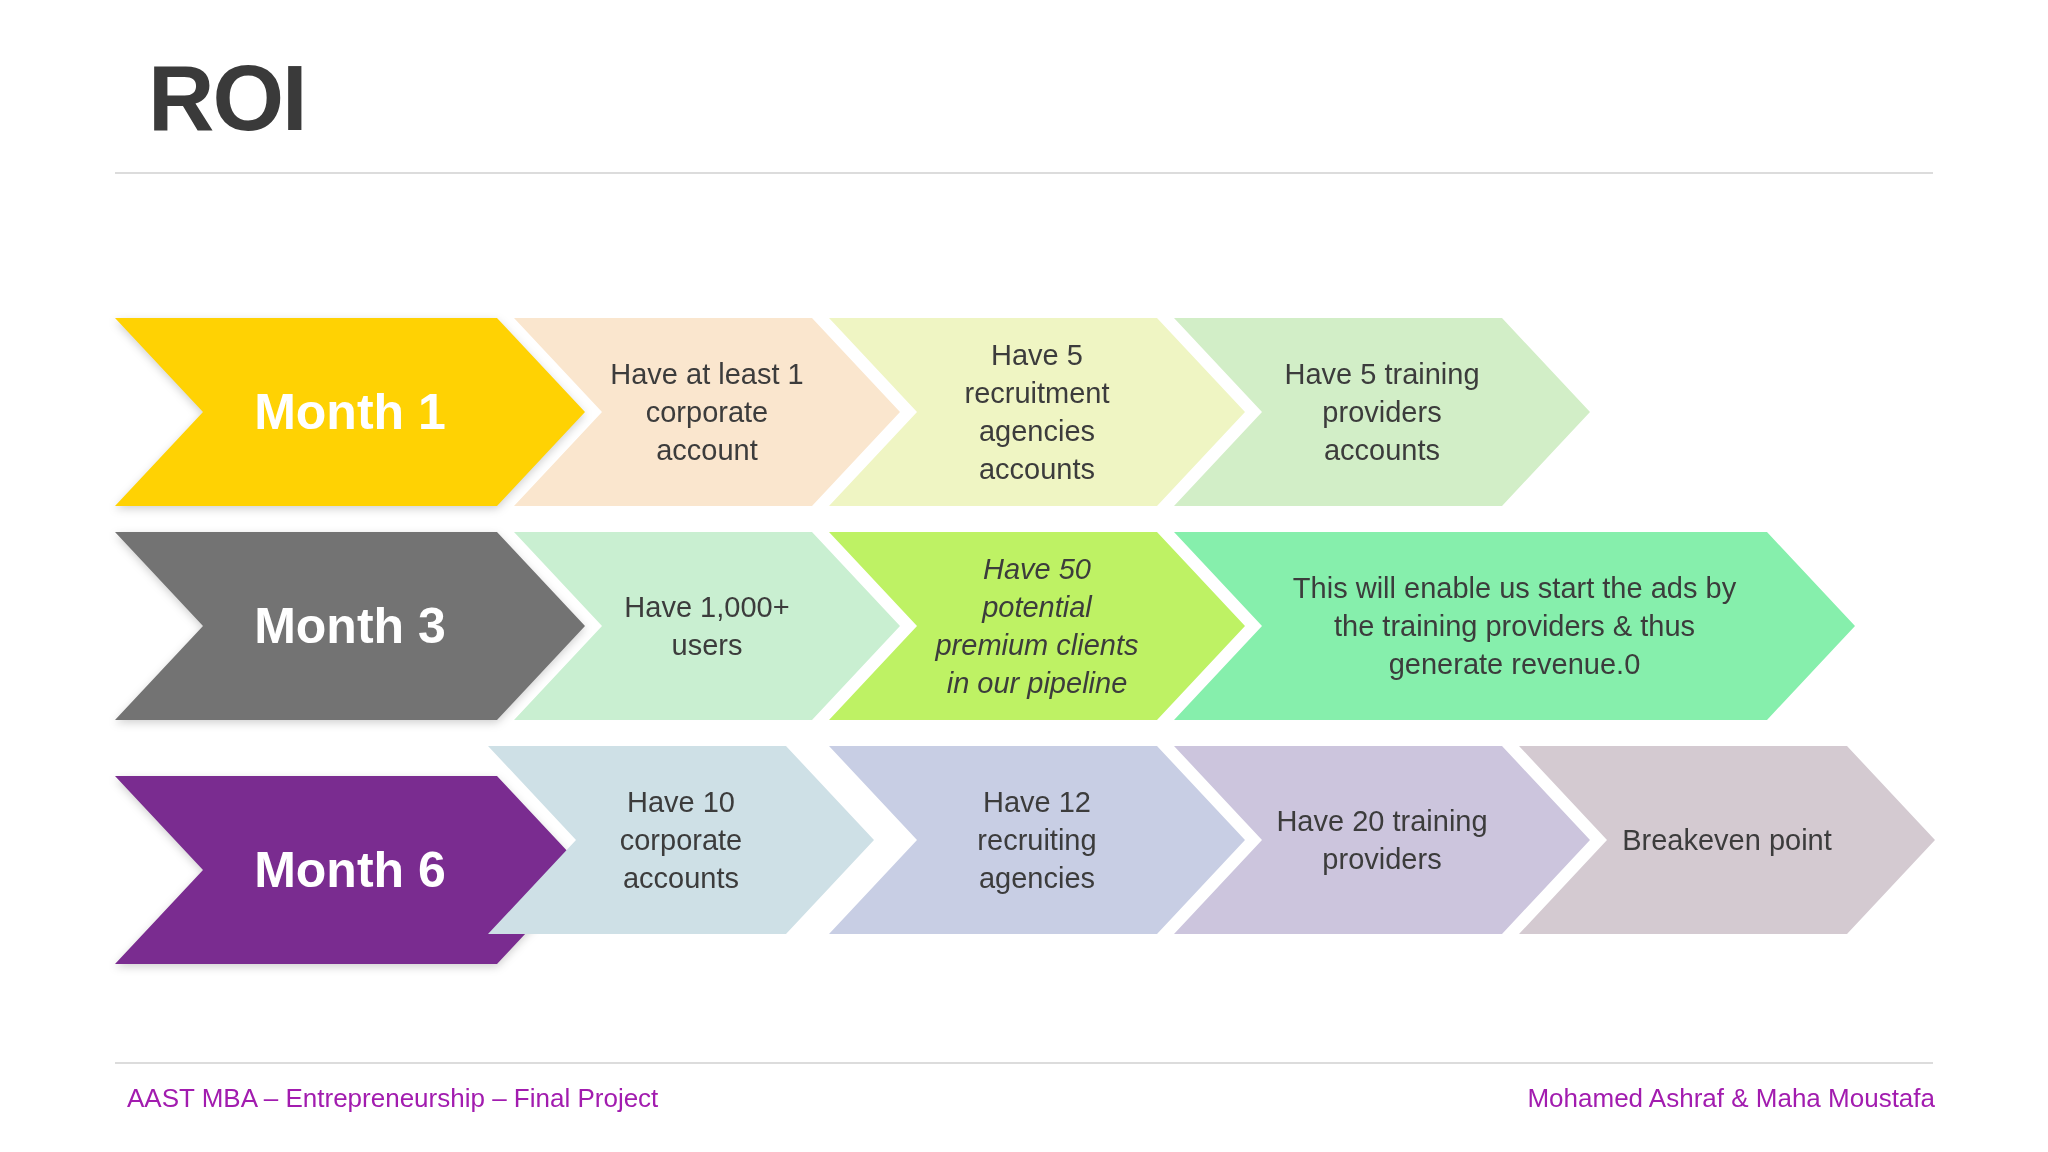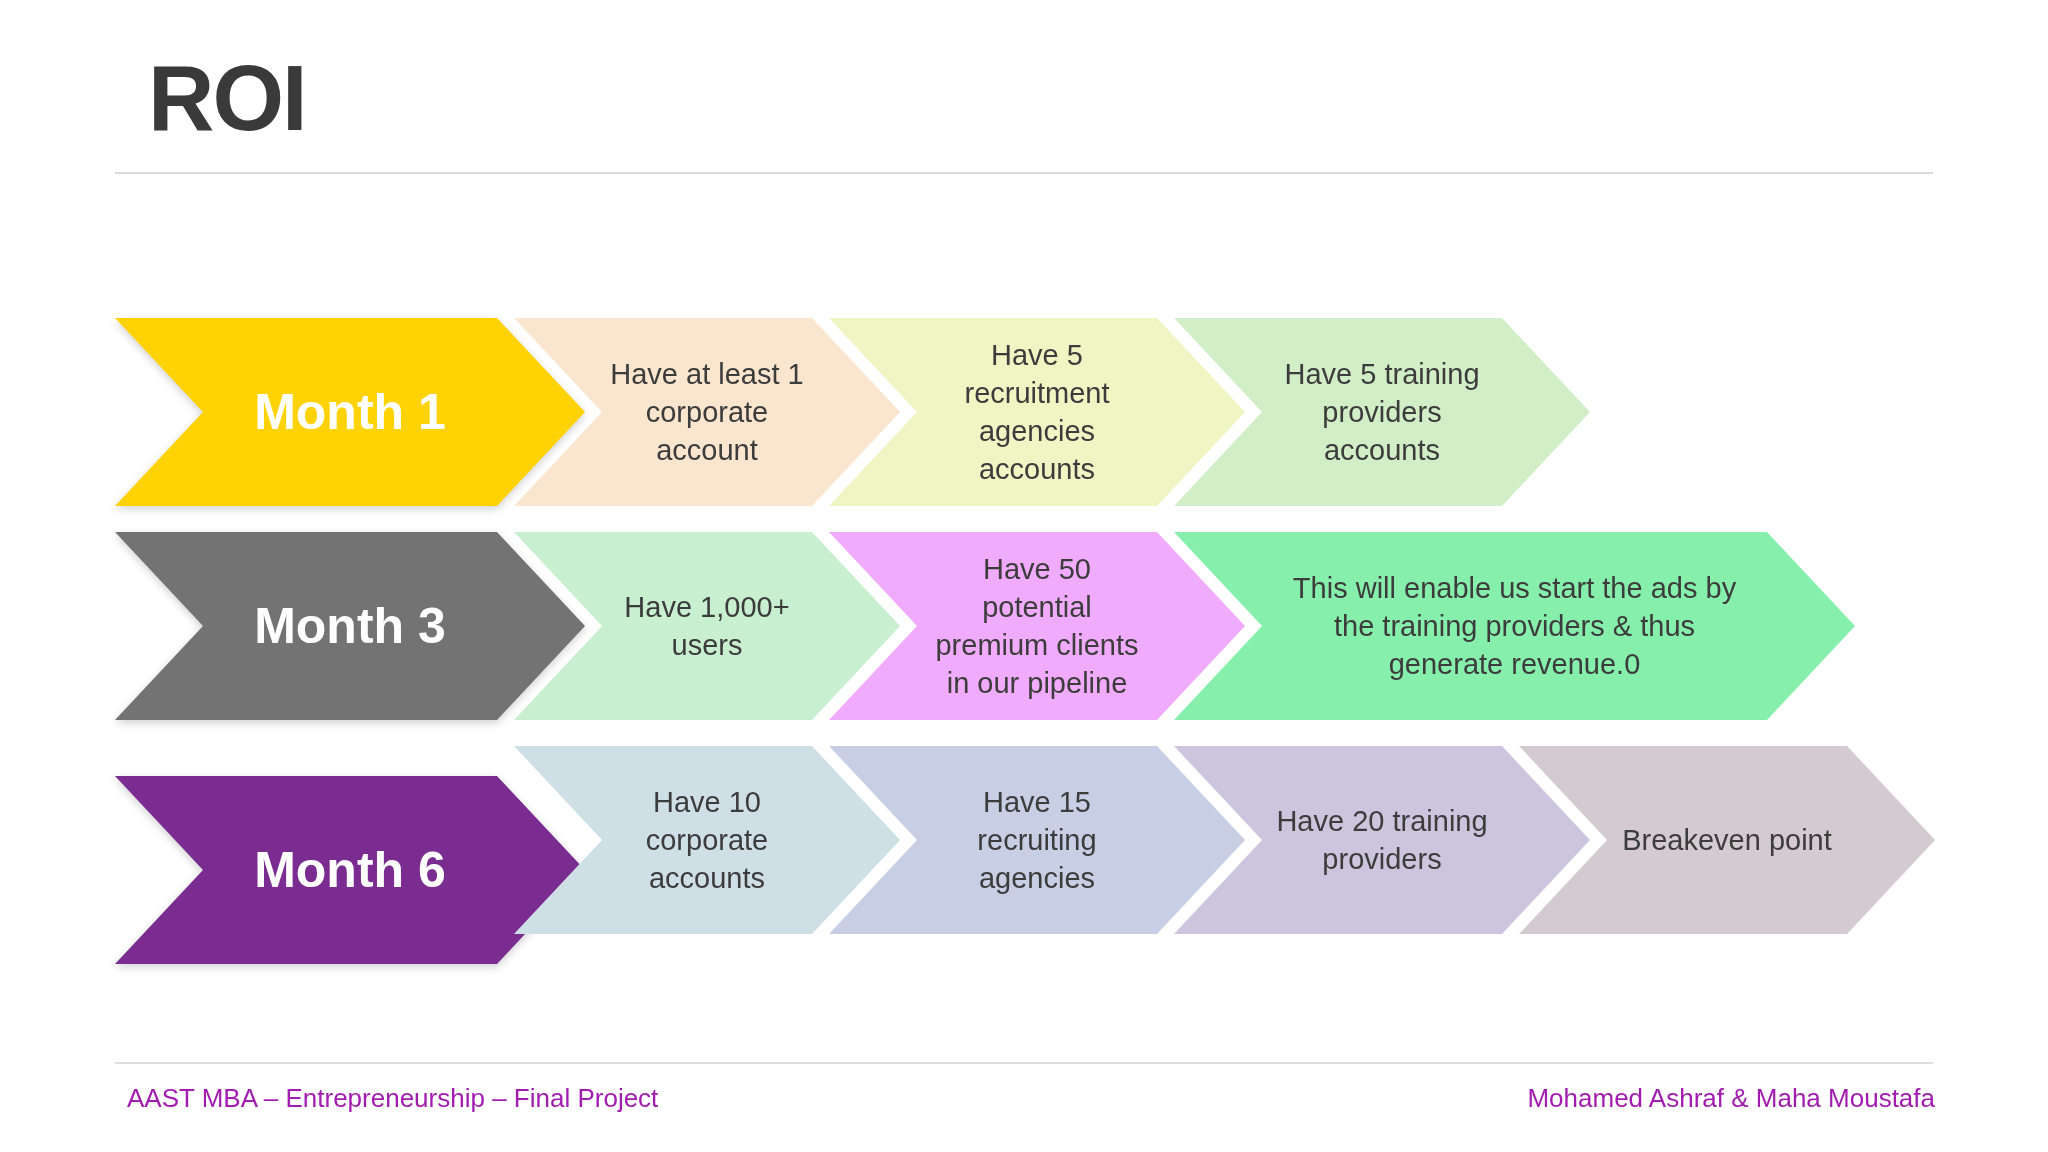--- a/index.html
+++ b/index.html
@@ -100,50 +100,50 @@
       <span class="month-label">Month 3</span>
     </div>
   </div>
   <div class="chev-wrap" style="left:514px;top:532px;width:386px">
     <div class="chev" style="background: rgb(201, 239, 209);">
       <span class="step-text">Have 1,000+
 users</span>
     </div>
   </div>
   <div class="chev-wrap" style="left:829px;top:532px;width:416px">
-    <div class="chev" style="background: #f0abfc;">
+    <div class="chev" style="background: #bef264; font-style: italic;">
       <span class="step-text">Have 50
 potential
 premium clients
 in our pipeline</span>
     </div>
   </div>
   <div class="chev-wrap" style="left:1174px;top:532px;width:681px">
     <div class="chev" style="background: #86efac;">
       <span class="step-text">This will enable us start the ads by
 the training providers &amp; thus
 generate revenue.0</span>
     </div>
   </div>
 
   <div class="chev-wrap shadowed" style="left:115px;top:746px;width:470px">
     <div class="chev" style="background: rgb(122, 44, 144); margin-top: 30px;">
       <span class="month-label">Month 6</span>
     </div>
   </div>
-  <div class="chev-wrap" style="left:514px;top:746px;width:386px">
+  <div class="chev-wrap" style="left:488px;top:746px;width:386px">
     <div class="chev" style="background: rgb(206, 224, 230);">
       <span class="step-text">Have 10
 corporate
 accounts</span>
     </div>
   </div>
   <div class="chev-wrap" style="left:829px;top:746px;width:416px">
     <div class="chev" style="background: rgb(200, 206, 228);">
-      <span class="step-text">Have 15
+      <span class="step-text">Have 12
 recruiting
 agencies</span>
     </div>
   </div>
   <div class="chev-wrap" style="left:1174px;top:746px;width:416px">
     <div class="chev" style="background: rgb(204, 197, 221);">
       <span class="step-text">Have 20 training
 providers</span>
     </div>
   </div>

